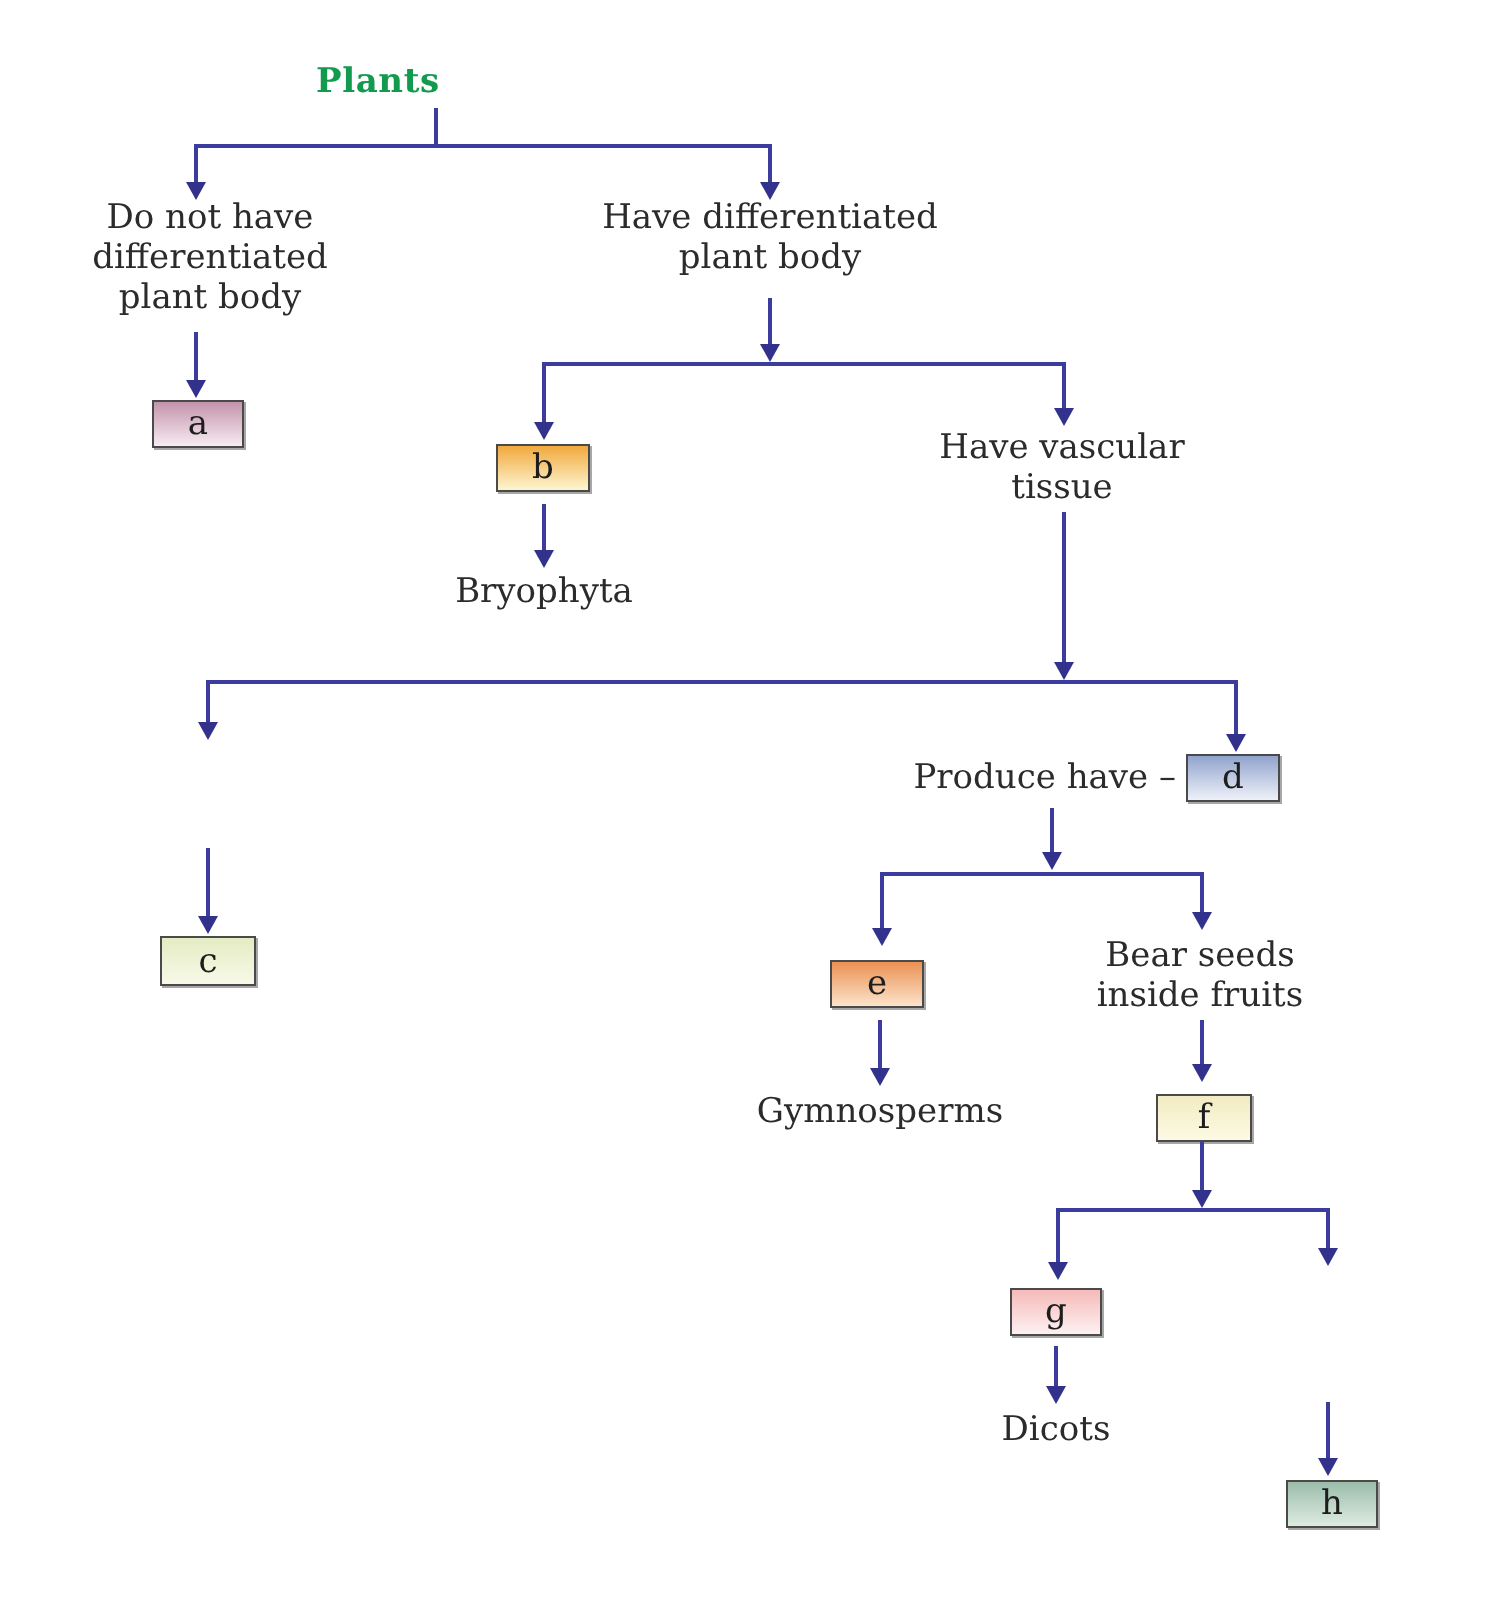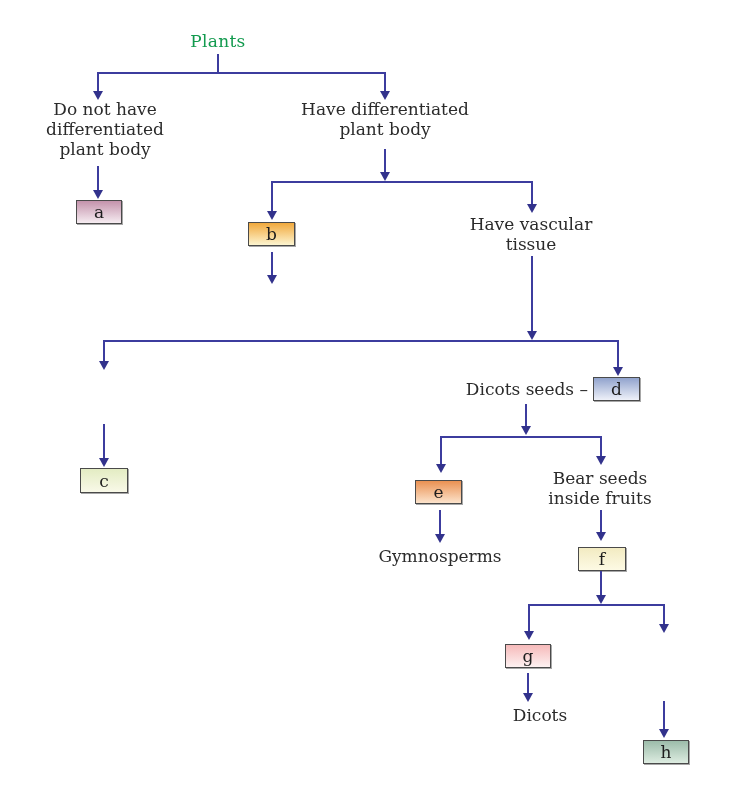--- a/index.html
+++ b/index.html
@@ -1,19 +1,19 @@
 <!DOCTYPE html>
 <html style="--green: #129a4e; --line: #3c3c9e; --arrow: #32328c; --text: #2b2b2b; --border: #4a4a4a;"><head>
 <meta charset="utf-8">
 <style>
   html,body{margin:0;padding:0;background:#fff;}
   #canvas{position:relative;width:750px;height:800px;background:#fff;overflow:hidden;
           font-family:"DejaVu Serif", serif;}
-  .title{position:absolute;font-weight:normal;font-size:17px;color:var(--green);
-         text-align:center;letter-spacing:.3px;}
+  .title{position:absolute;font-weight:bold;font-size:17px;color:var(--green);
+         letter-spacing:.3px;}
   .lbl{position:absolute;font-size:17px;line-height:20px;color:var(--text);
        text-align:center;white-space:pre-line;}
   .vl{position:absolute;width:2px;background:var(--line);}
   .hl{position:absolute;height:2px;background:var(--line);}
   .ah{position:absolute;width:0;height:0;border-left:5px solid transparent;
       border-right:5px solid transparent;border-top:9px solid var(--arrow);}
   .bx{position:absolute;border:1.5px solid var(--border);box-sizing:border-box;
       display:flex;align-items:center;justify-content:center;
       font-size:17px;color:#1d1d1d;box-shadow:1px 1px 0 rgba(60,60,60,.45);}
 </style>
@@ -48,38 +48,39 @@
   <div class="vl" style="left:271px;top:181px;height:30px"></div>
   <div class="ah" style="left:267px;top:211px"></div>
   <div class="vl" style="left:531px;top:181px;height:23px"></div>
   <div class="ah" style="left:527px;top:204px"></div>
 
   <div class="bx" style="left: 248px; top: 222px; width: 47px; height: 24px; background: linear-gradient(rgb(241, 169, 61), rgb(253, 245, 208));">
     <span>b</span>
   </div>
   <div class="vl" style="left:271px;top:252px;height:23px"></div>
   <div class="ah" style="left:267px;top:275px"></div>
+  <div class="lbl" style="left:212px;top:286px;width:120px">Bryophyta</div>
 
   <div class="lbl" style="left:466px;top:214px;width:130px">Have vascular
 tissue</div>
   <div class="vl" style="left:531px;top:256px;height:75px"></div>
   <div class="ah" style="left:527px;top:331px"></div>
   <div class="hl" style="left:103px;top:340px;width:515px"></div>
   <div class="vl" style="left:103px;top:340px;height:21px"></div>
   <div class="ah" style="left:99px;top:361px"></div>
   <div class="vl" style="left:617px;top:340px;height:27px"></div>
   <div class="ah" style="left:613px;top:367px"></div>
 
   <div class="vl" style="left:103px;top:424px;height:34px"></div>
   <div class="ah" style="left:99px;top:458px"></div>
   <div class="bx" style="left: 80px; top: 468px; width: 48px; height: 25px; background: linear-gradient(rgb(227, 236, 195), rgb(249, 249, 232));">
     <span>c</span>
   </div>
 
-  <div class="lbl" style="left:450px;top:379px;width:138px;text-align:right">Dicots seeds –</div>
+  <div class="lbl" style="left:450px;top:379px;width:138px;text-align:right">Produce have –</div>
   <div class="bx" style="left: 593px; top: 377px; width: 47px; height: 24px; background: linear-gradient(rgb(145, 163, 205), rgb(238, 241, 249));">
     <span>d</span>
   </div>
   <div class="vl" style="left:525px;top:404px;height:22px"></div>
   <div class="ah" style="left:521px;top:426px"></div>
   <div class="hl" style="left:440px;top:436px;width:161px"></div>
   <div class="vl" style="left:440px;top:436px;height:28px"></div>
   <div class="ah" style="left:436px;top:464px"></div>
   <div class="vl" style="left:600px;top:436px;height:20px"></div>
   <div class="ah" style="left:596px;top:456px"></div>
@@ -105,21 +106,21 @@
   <div class="vl" style="left:528px;top:604px;height:27px"></div>
   <div class="ah" style="left:524px;top:631px"></div>
   <div class="vl" style="left:663px;top:604px;height:20px"></div>
   <div class="ah" style="left:659px;top:624px"></div>
 
   <div class="bx" style="left: 505px; top: 644px; width: 46px; height: 24px; background: linear-gradient(rgb(246, 186, 186), rgb(253, 241, 241));">
     <span>g</span>
   </div>
   <div class="vl" style="left:527px;top:673px;height:20px"></div>
   <div class="ah" style="left:523px;top:693px"></div>
-  <div class="lbl" style="left:490px;top:705px;width:100px">Dicots</div>
+  <div class="lbl" style="left:478px;top:705px;width:100px">Dicots</div>
 
   <div class="vl" style="left:663px;top:701px;height:28px"></div>
   <div class="ah" style="left:659px;top:729px"></div>
   <div class="bx" style="left: 643px; top: 740px; width: 46px; height: 24px; background: linear-gradient(rgb(156, 188, 170), rgb(221, 236, 225));">
     <span>h</span>
   </div>
 
 </div>
 
 </body></html>

